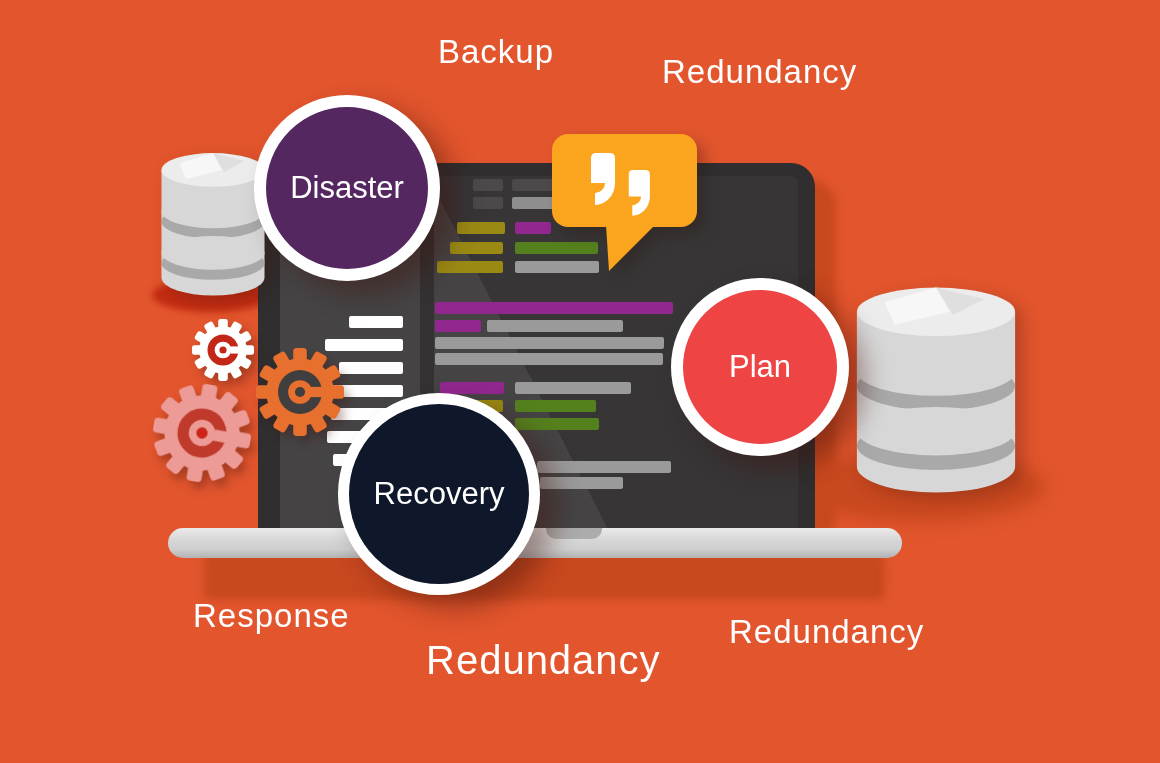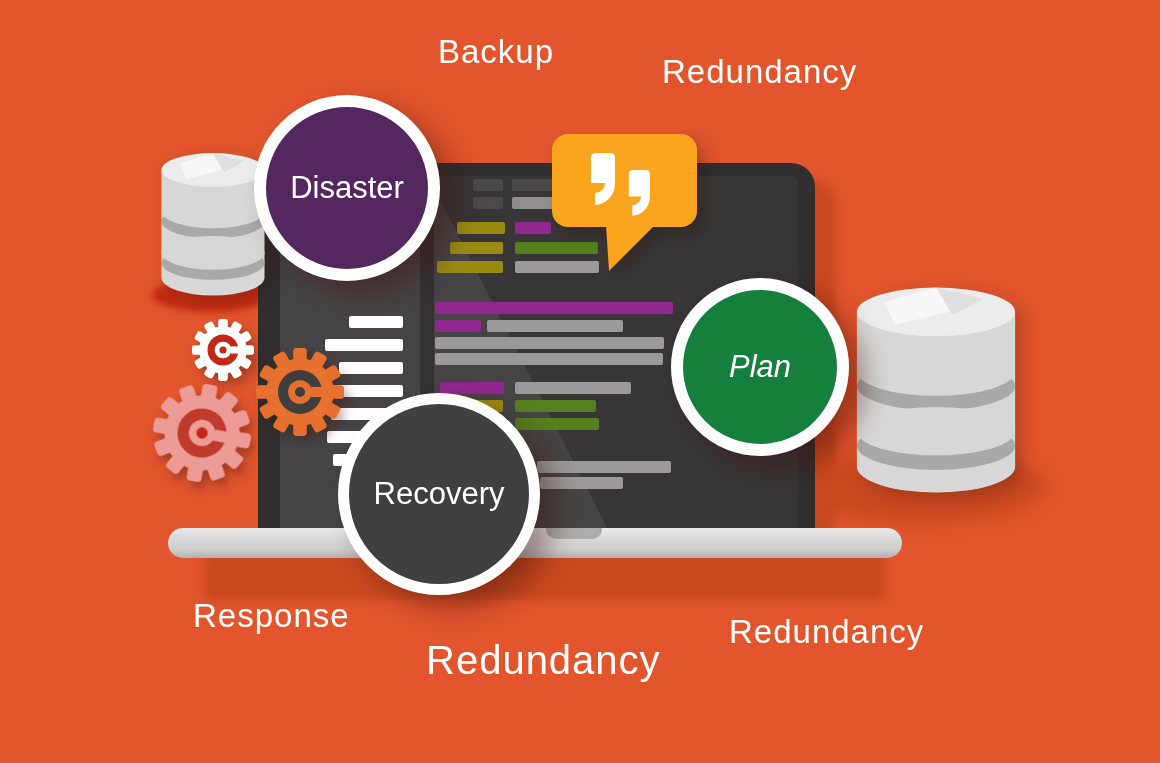--- a/index.html
+++ b/index.html
@@ -195,24 +195,24 @@
       </g>
       <g transform="translate(76,37) scale(0.88)">
         <path d="M7 0 H21 Q26 0 26 5 V30 A20 22 0 0 1 6 52 L6 40 A10 10 0 0 0 16 30 H2 V5 Q2 0 7 0 Z"></path>
       </g>
     </g>
   </svg>
 
   <div id="circle-disaster" class="circle" style="background: rgb(84, 39, 96);">
     <span>Disaster</span>
   </div>
-  <div id="circle-plan" class="circle" style="background: #15803d; font-style: italic;">
+  <div id="circle-plan" class="circle" style="background: #ef4444;">
     <span>Plan</span>
   </div>
-  <div id="circle-recovery" class="circle" style="background: #404040;">
+  <div id="circle-recovery" class="circle" style="background: #0f172a;">
     <span>Recovery</span>
   </div>
 
   <div id="label-backup" class="lbl">Backup</div>
   <div id="label-mitigation" class="lbl">Redundancy</div>
   <div id="label-response" class="lbl">Response</div>
   <div id="label-redundancy" class="lbl">Redundancy</div>
   <div id="label-monitoring" class="lbl">Redundancy</div>
 
 </div>

